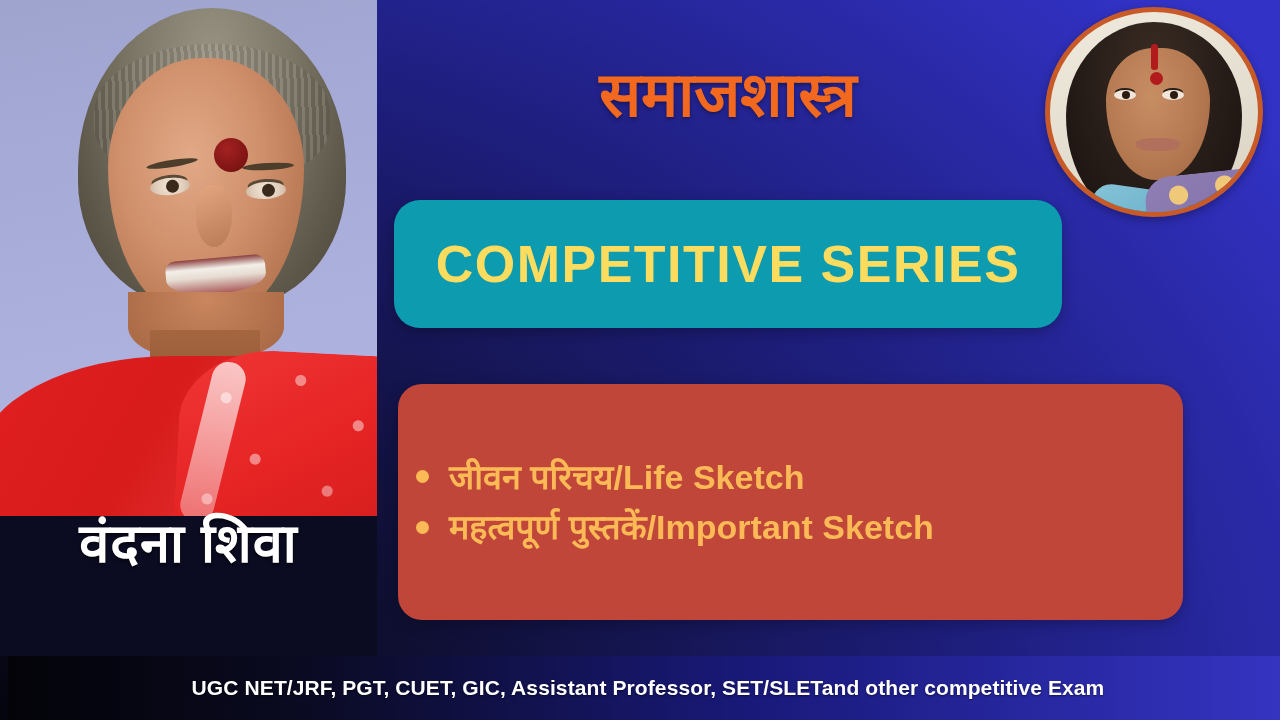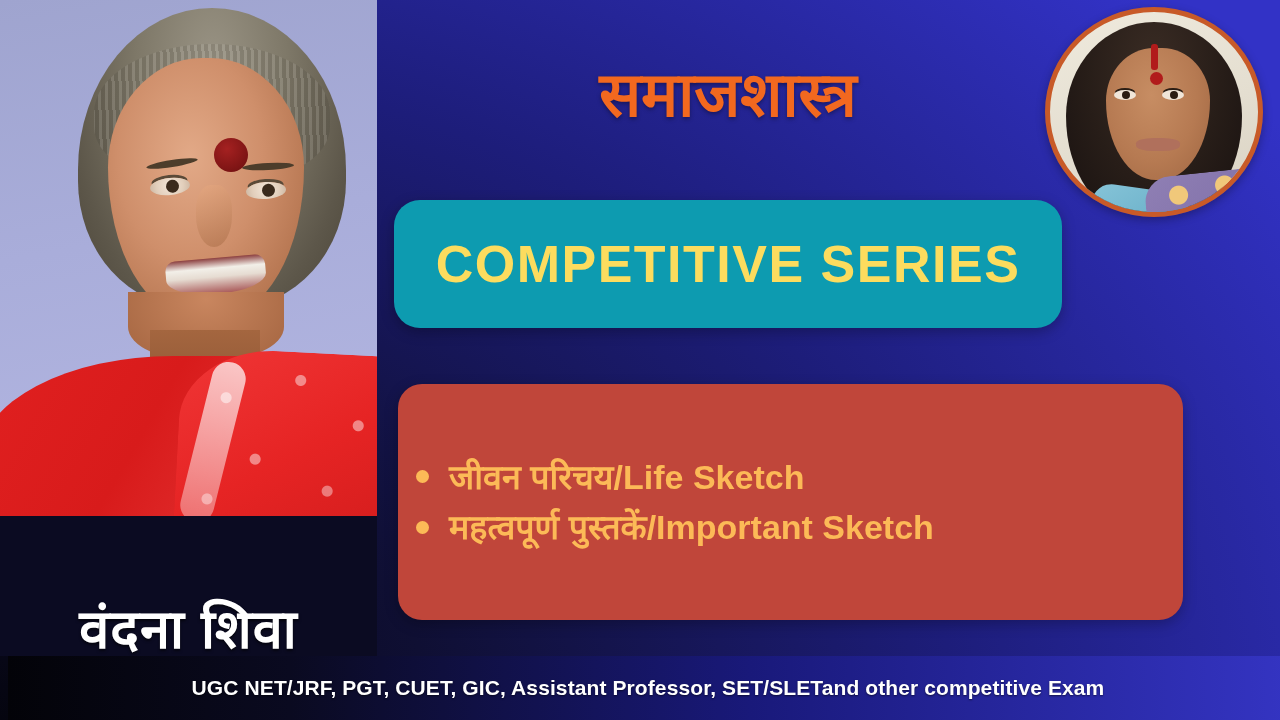--- a/index.html
+++ b/index.html
@@ -111,21 +111,21 @@
   #portrait .scarfedge {
     position:absolute; left:196px; top:360px; width:34px; height:164px;
     background:linear-gradient(180deg, rgba(255,255,255,.72), rgba(255,255,255,.35));
     transform:rotate(14deg); border-radius:30px;
   }
 
   
   #namestrip {
     position:absolute; left:0; top:516px; width:377px; height:140px;
     background:#0b0b22;
-    display:flex; align-items:flex-end; justify-content:center;
+    display:flex; align-items:flex-start; justify-content:center;
   }
   #namestrip .nm {
     color:#ffffff; font-size:54px; font-weight:bold;
     letter-spacing:1px; line-height:1;
     text-shadow:0 2px 3px rgba(0,0,0,.6);
   }
 
   
   #title {
     position:absolute; left:398px; top:58px; width:660px;

